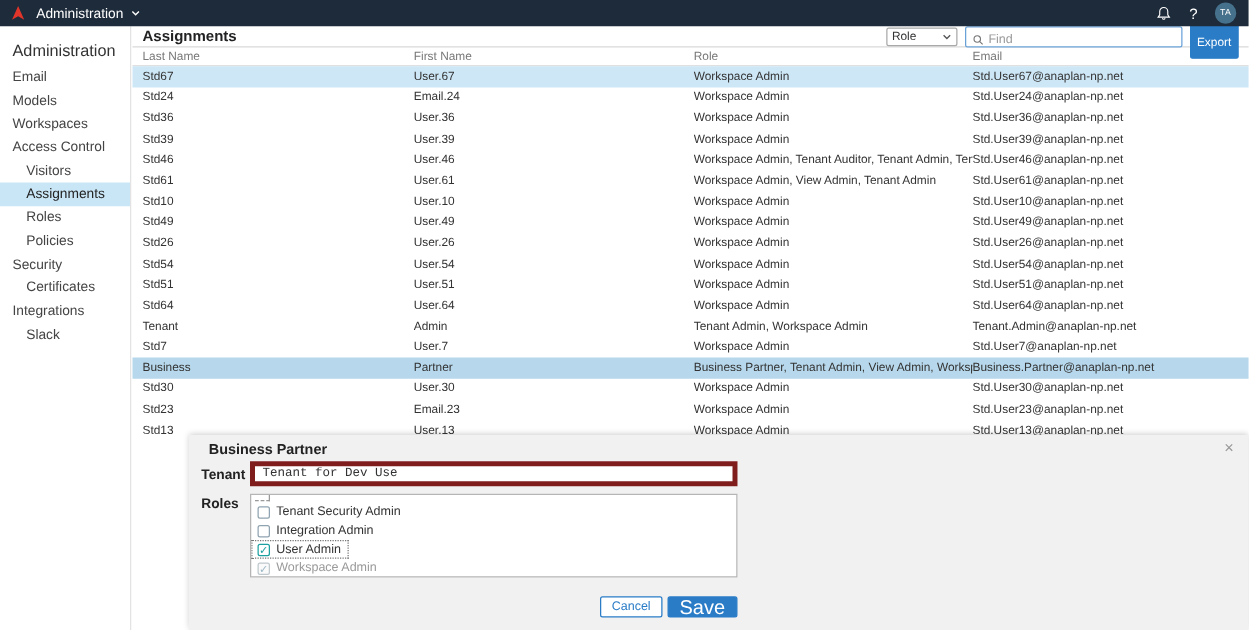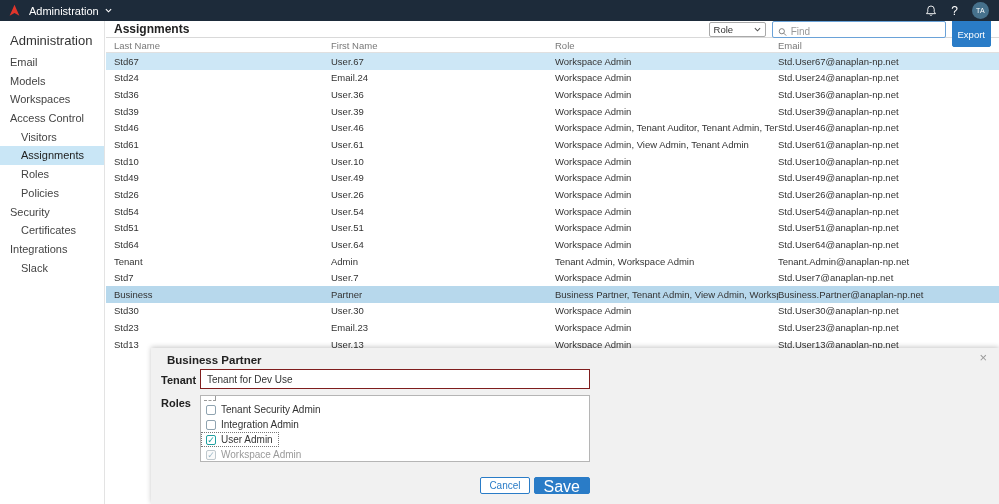--- a/index.html
+++ b/index.html
@@ -84,22 +84,22 @@
   
   .panel {
     position:absolute; left:106px; right:0; bottom:0; height:156px;
     background:#f1f1f1; box-shadow:0 -1px 5px rgba(0,0,0,.22); z-index:30;margin-left:45px;
   }
   .panel-title { position:absolute; left:16px; top:6px; font-size:11.5px; font-weight:bold; color:#222; }
   .panel-close { position:absolute; right:12px; top:3px; font-size:13px; color:#999; cursor:pointer; line-height:14px; }
   .tenant-label { position:absolute; left:10px; top:26px; font-size:11px; font-weight:bold; color:#222; }
   .tenant-input {
     position:absolute; left:49px; top:21px; width:390px; height:20px;
-    border:1px solid #7f1d1d; background:#fff; font-size:10px; color:#333;
-    padding:0 6px; font-family:Liberation Sans, sans-serif; outline:none;
+    border:4px solid #7f1d1d; background:#fff; font-size:10px; color:#333;
+    padding:0 6px; font-family:Liberation Mono, monospace; outline:none;
   }
   .roles-label { position:absolute; left:10px; top:49px; font-size:11px; font-weight:bold; color:#222; }
   .roles-list {
     position:absolute; left:49px; top:47px; width:390px; height:67px;
     border:1px solid #b5b5b5; background:#fff; padding-top:6px; overflow:hidden;
   }
   .list-stub {
     position:absolute; left:3px; top:0; width:12px; height:5px;
     border-bottom:1px dashed #999; border-right:1px dashed #999;
   }

